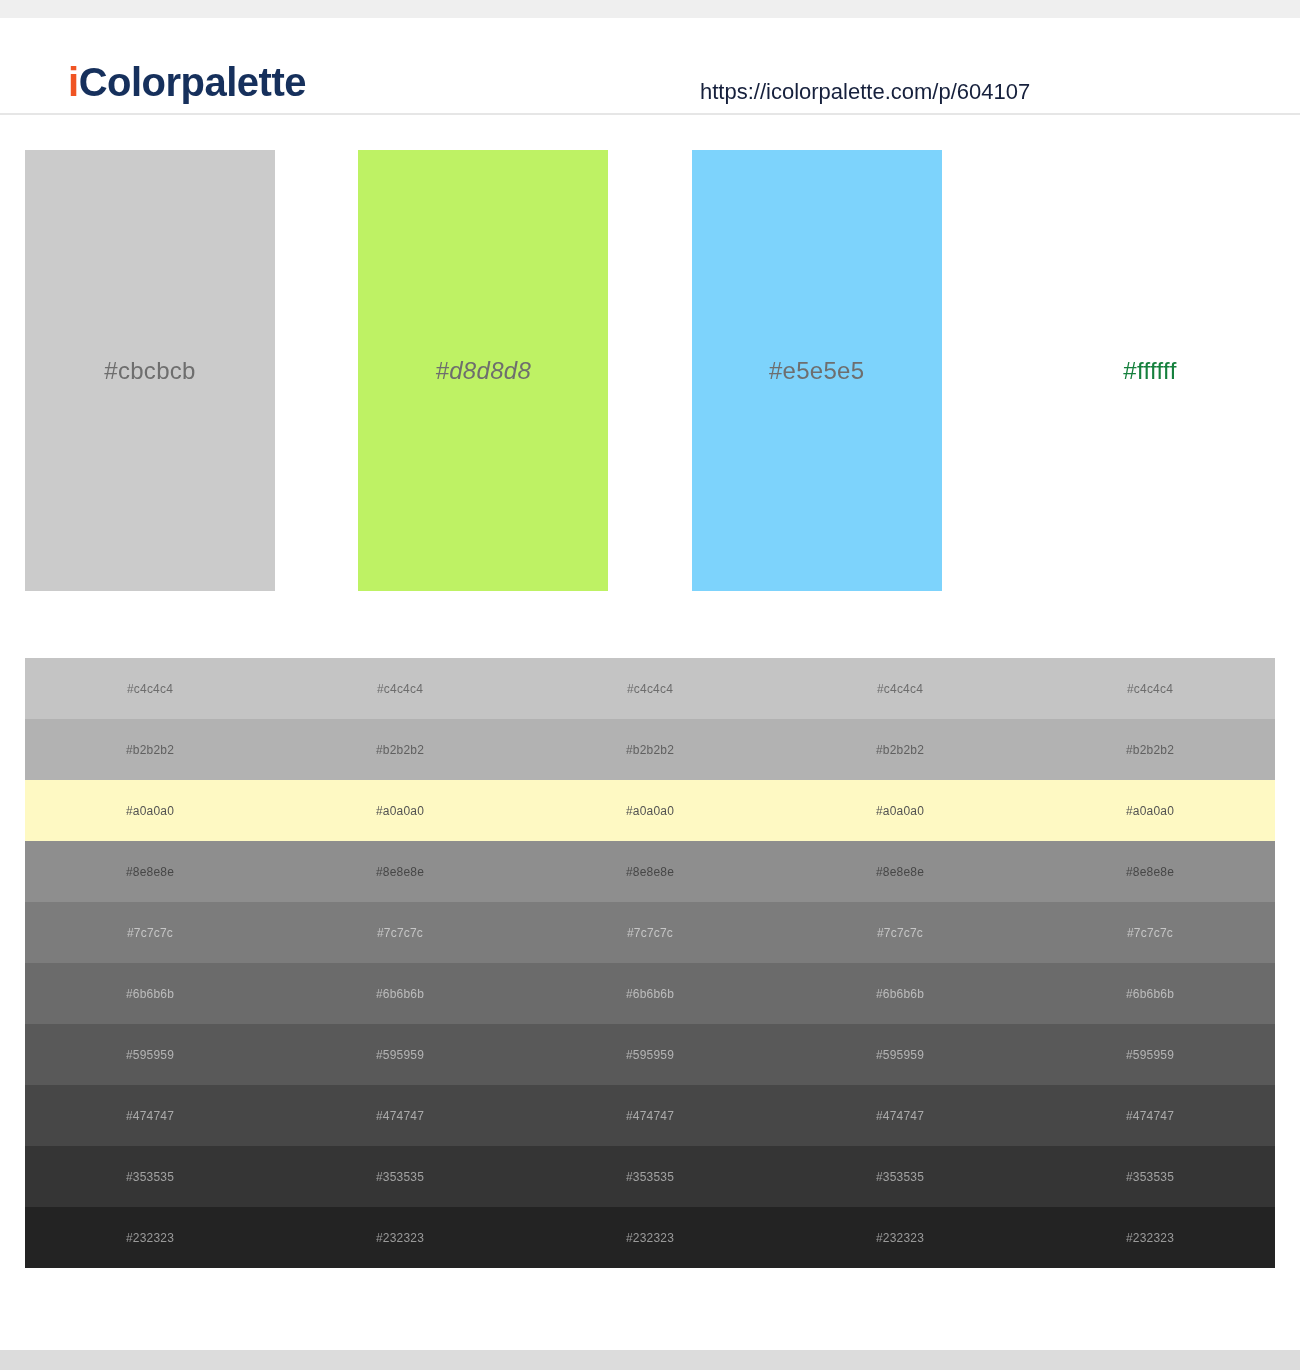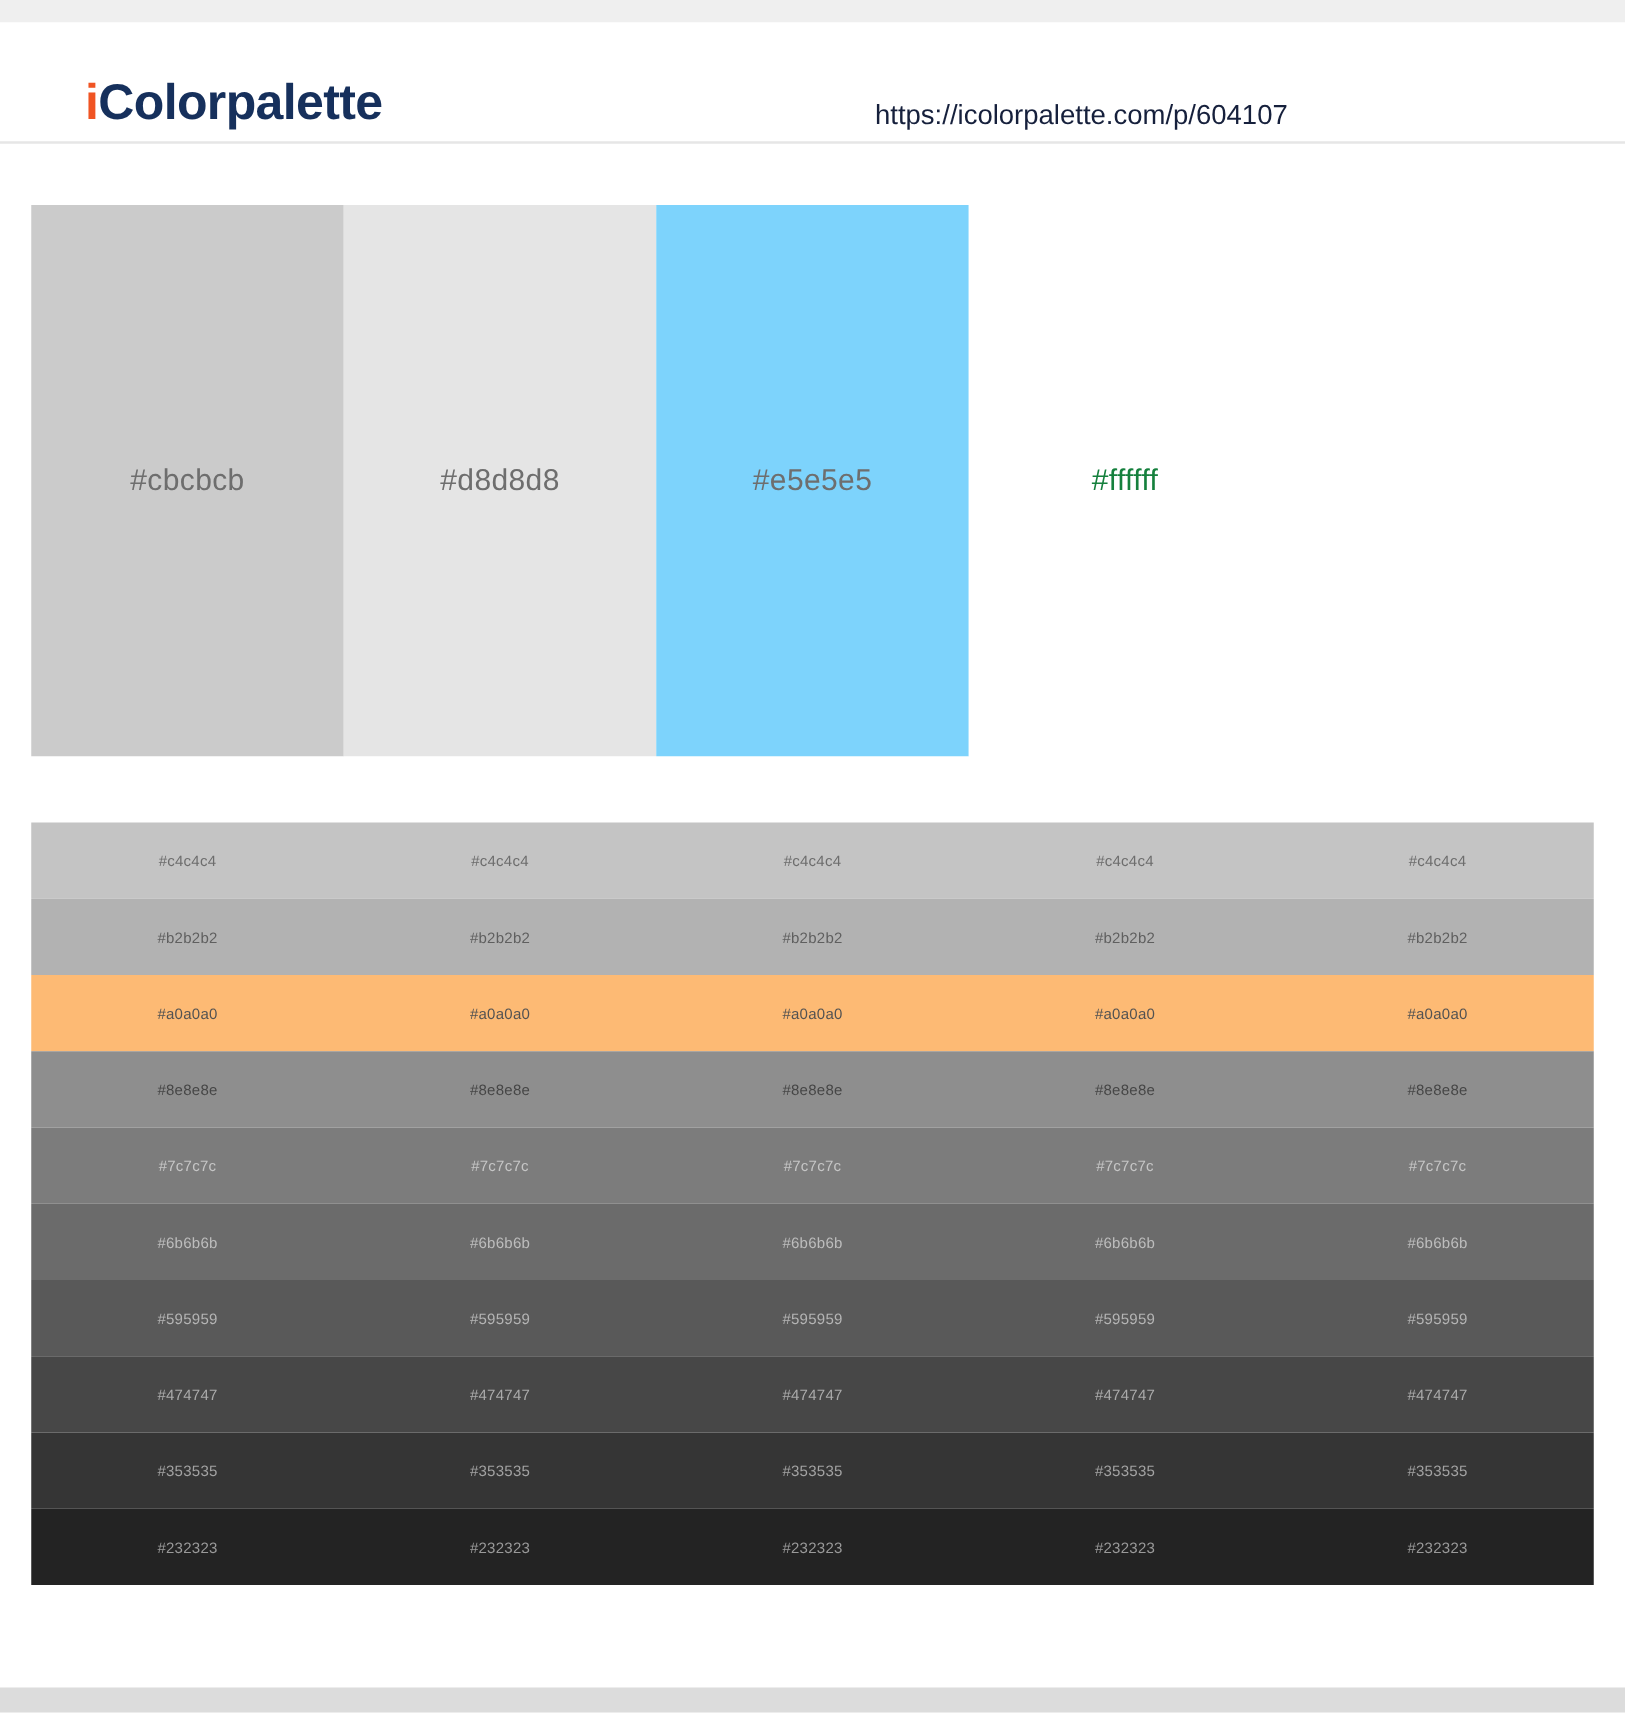--- a/index.html
+++ b/index.html
@@ -51,24 +51,25 @@
     font-size: 22px;
     color: #16203c;
     line-height: 1;
     white-space: nowrap;
   }
 
   
   .swatch-strip {
     position: absolute;
     left: 25px;
-    top: 164px;
+    top: 150px;
     width: 1250px;
     height: 441px;
     display: flex;
+    justify-content: space-between;
   }
   .swatch {
     width: 250px;
     height: 441px;
     position: relative;
   }
   .swatch-label {
     position: absolute;
     left: 0;
     right: 0;
@@ -124,21 +125,21 @@
   <div class="logo">
     <span class="logo-i">i</span><span class="logo-rest">Colorpalette</span>
   </div>
   <div class="page-url">https://icolorpalette.com/p/604107</div>
 </div>
 
 <div class="swatch-strip">
     <div class="swatch" style="background: rgb(203, 203, 203);">
       <div class="swatch-label" style="color: rgb(110, 110, 110);">#cbcbcb</div>
     </div>
-    <div class="swatch" style="background: #e5e5e5;">
+    <div class="swatch" style="background: #bef264; font-style: italic;">
       <div class="swatch-label" style="color: rgb(110, 110, 110);">#d8d8d8</div>
     </div>
     <div class="swatch" style="background: #7dd3fc;">
       <div class="swatch-label" style="color: rgb(110, 110, 110);">#e5e5e5</div>
     </div>
     <div class="swatch" style="background: rgb(255, 255, 255);">
       <div class="swatch-label" style="color: #15803d;">#ffffff</div>
     </div>
   </div>
 
@@ -150,21 +151,21 @@
       <div class="shade-cell" style="color: rgb(109, 109, 109);">#c4c4c4</div>
       <div class="shade-cell" style="color: rgb(109, 109, 109);">#c4c4c4</div>
     </div>
     <div class="shade-row" style="background: rgb(178, 178, 178);">
       <div class="shade-cell" style="color: rgb(95, 95, 95);">#b2b2b2</div>
       <div class="shade-cell" style="color: rgb(95, 95, 95);">#b2b2b2</div>
       <div class="shade-cell" style="color: rgb(95, 95, 95);">#b2b2b2</div>
       <div class="shade-cell" style="color: rgb(95, 95, 95);">#b2b2b2</div>
       <div class="shade-cell" style="color: rgb(95, 95, 95);">#b2b2b2</div>
     </div>
-    <div class="shade-row" style="background: #fdba74;">
+    <div class="shade-row" style="background: #fef9c3;">
       <div class="shade-cell" style="color: rgb(82, 82, 82);">#a0a0a0</div>
       <div class="shade-cell" style="color: rgb(82, 82, 82);">#a0a0a0</div>
       <div class="shade-cell" style="color: rgb(82, 82, 82);">#a0a0a0</div>
       <div class="shade-cell" style="color: rgb(82, 82, 82);">#a0a0a0</div>
       <div class="shade-cell" style="color: rgb(82, 82, 82);">#a0a0a0</div>
     </div>
     <div class="shade-row" style="background: rgb(142, 142, 142);">
       <div class="shade-cell" style="color: rgb(70, 70, 70);">#8e8e8e</div>
       <div class="shade-cell" style="color: rgb(70, 70, 70);">#8e8e8e</div>
       <div class="shade-cell" style="color: rgb(70, 70, 70);">#8e8e8e</div>

